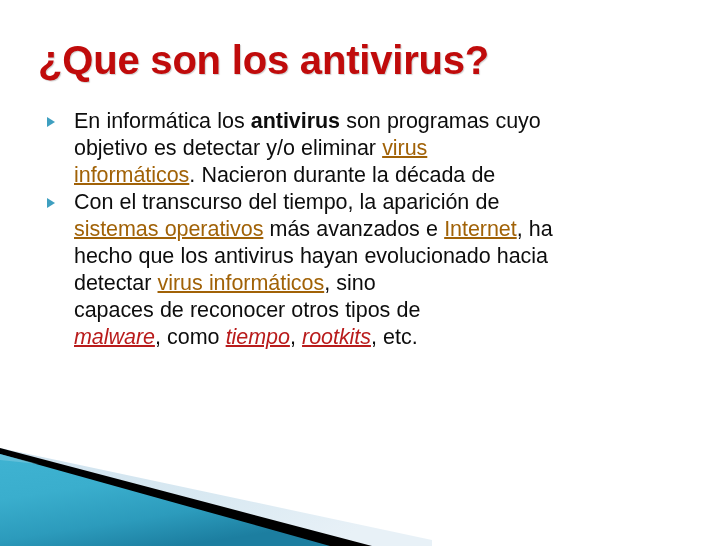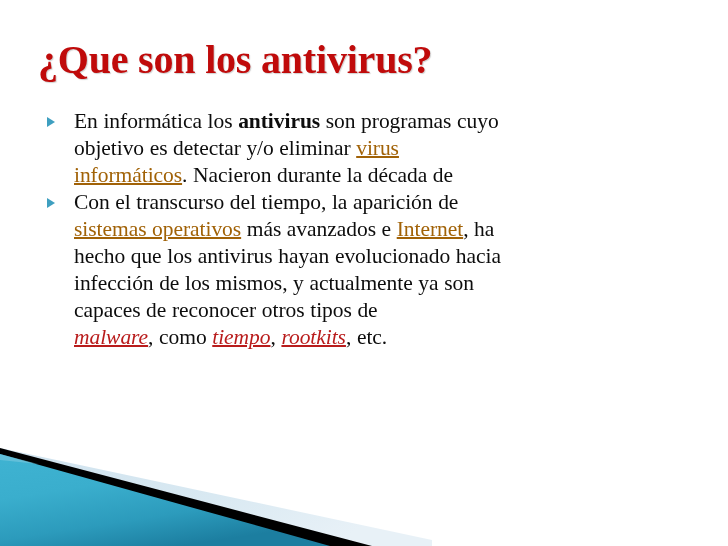--- a/index.html
+++ b/index.html
@@ -6,21 +6,21 @@
     margin: 0;
     padding: 0;
     background: #ffffff;
   }
   #slide {
     position: relative;
     width: 728px;
     height: 546px;
     background: #ffffff;
     overflow: hidden;
-    font-family: Liberation Serif, serif;
+    font-family: Liberation Sans, sans-serif;
   }
 
   
   #slide-title {
     position: absolute;
     left: 38px;
     top: 36px;
     width: 650px;
     font-size: 40px;
     line-height: 48px;
@@ -102,21 +102,21 @@
           <div class="nowrapline"><span>objetivo es detectar y/o eliminar </span><span class="lnk">virus</span></div>
           <div class="nowrapline"><span class="lnk">informáticos</span><span>. Nacieron durante la década de</span></div>
         </div>
       </div>
       <div class="bullet-row">
         <span class="bullet-marker"></span>
         <div class="bullet-text">
           <div class="nowrapline"><span>Con el transcurso del tiempo, la aparición de</span></div>
           <div class="nowrapline"><span class="lnk">sistemas operativos</span><span> más avanzados e </span><span class="lnk">Internet</span><span>, ha</span></div>
           <div class="nowrapline"><span>hecho que los antivirus hayan evolucionado hacia</span></div>
-          <div class="nowrapline"><span>infección de los mismos, y actualmente ya son</span></div>
+          <div class="nowrapline"><span>detectar </span><span class="lnk">virus informáticos</span><span>, sino</span></div>
           <div class="nowrapline"><span>capaces de reconocer otros tipos de</span></div>
           <div class="nowrapline"><span class="lnk-i">malware</span><span>, como </span><span class="lnk-i">tiempo</span><span>, </span><span class="lnk-i">rootkits</span><span>, etc.</span></div>
         </div>
       </div>
     </div>
 
   <svg id="footer-art" viewBox="0 0 728 110" preserveAspectRatio="none" xmlns="http://www.w3.org/2000/svg">
     <defs>
       <linearGradient id="tealGrad" x1="0" y1="0" x2="0.55" y2="1">
         <stop offset="0%" stop-color="#3FB3D2"></stop>

